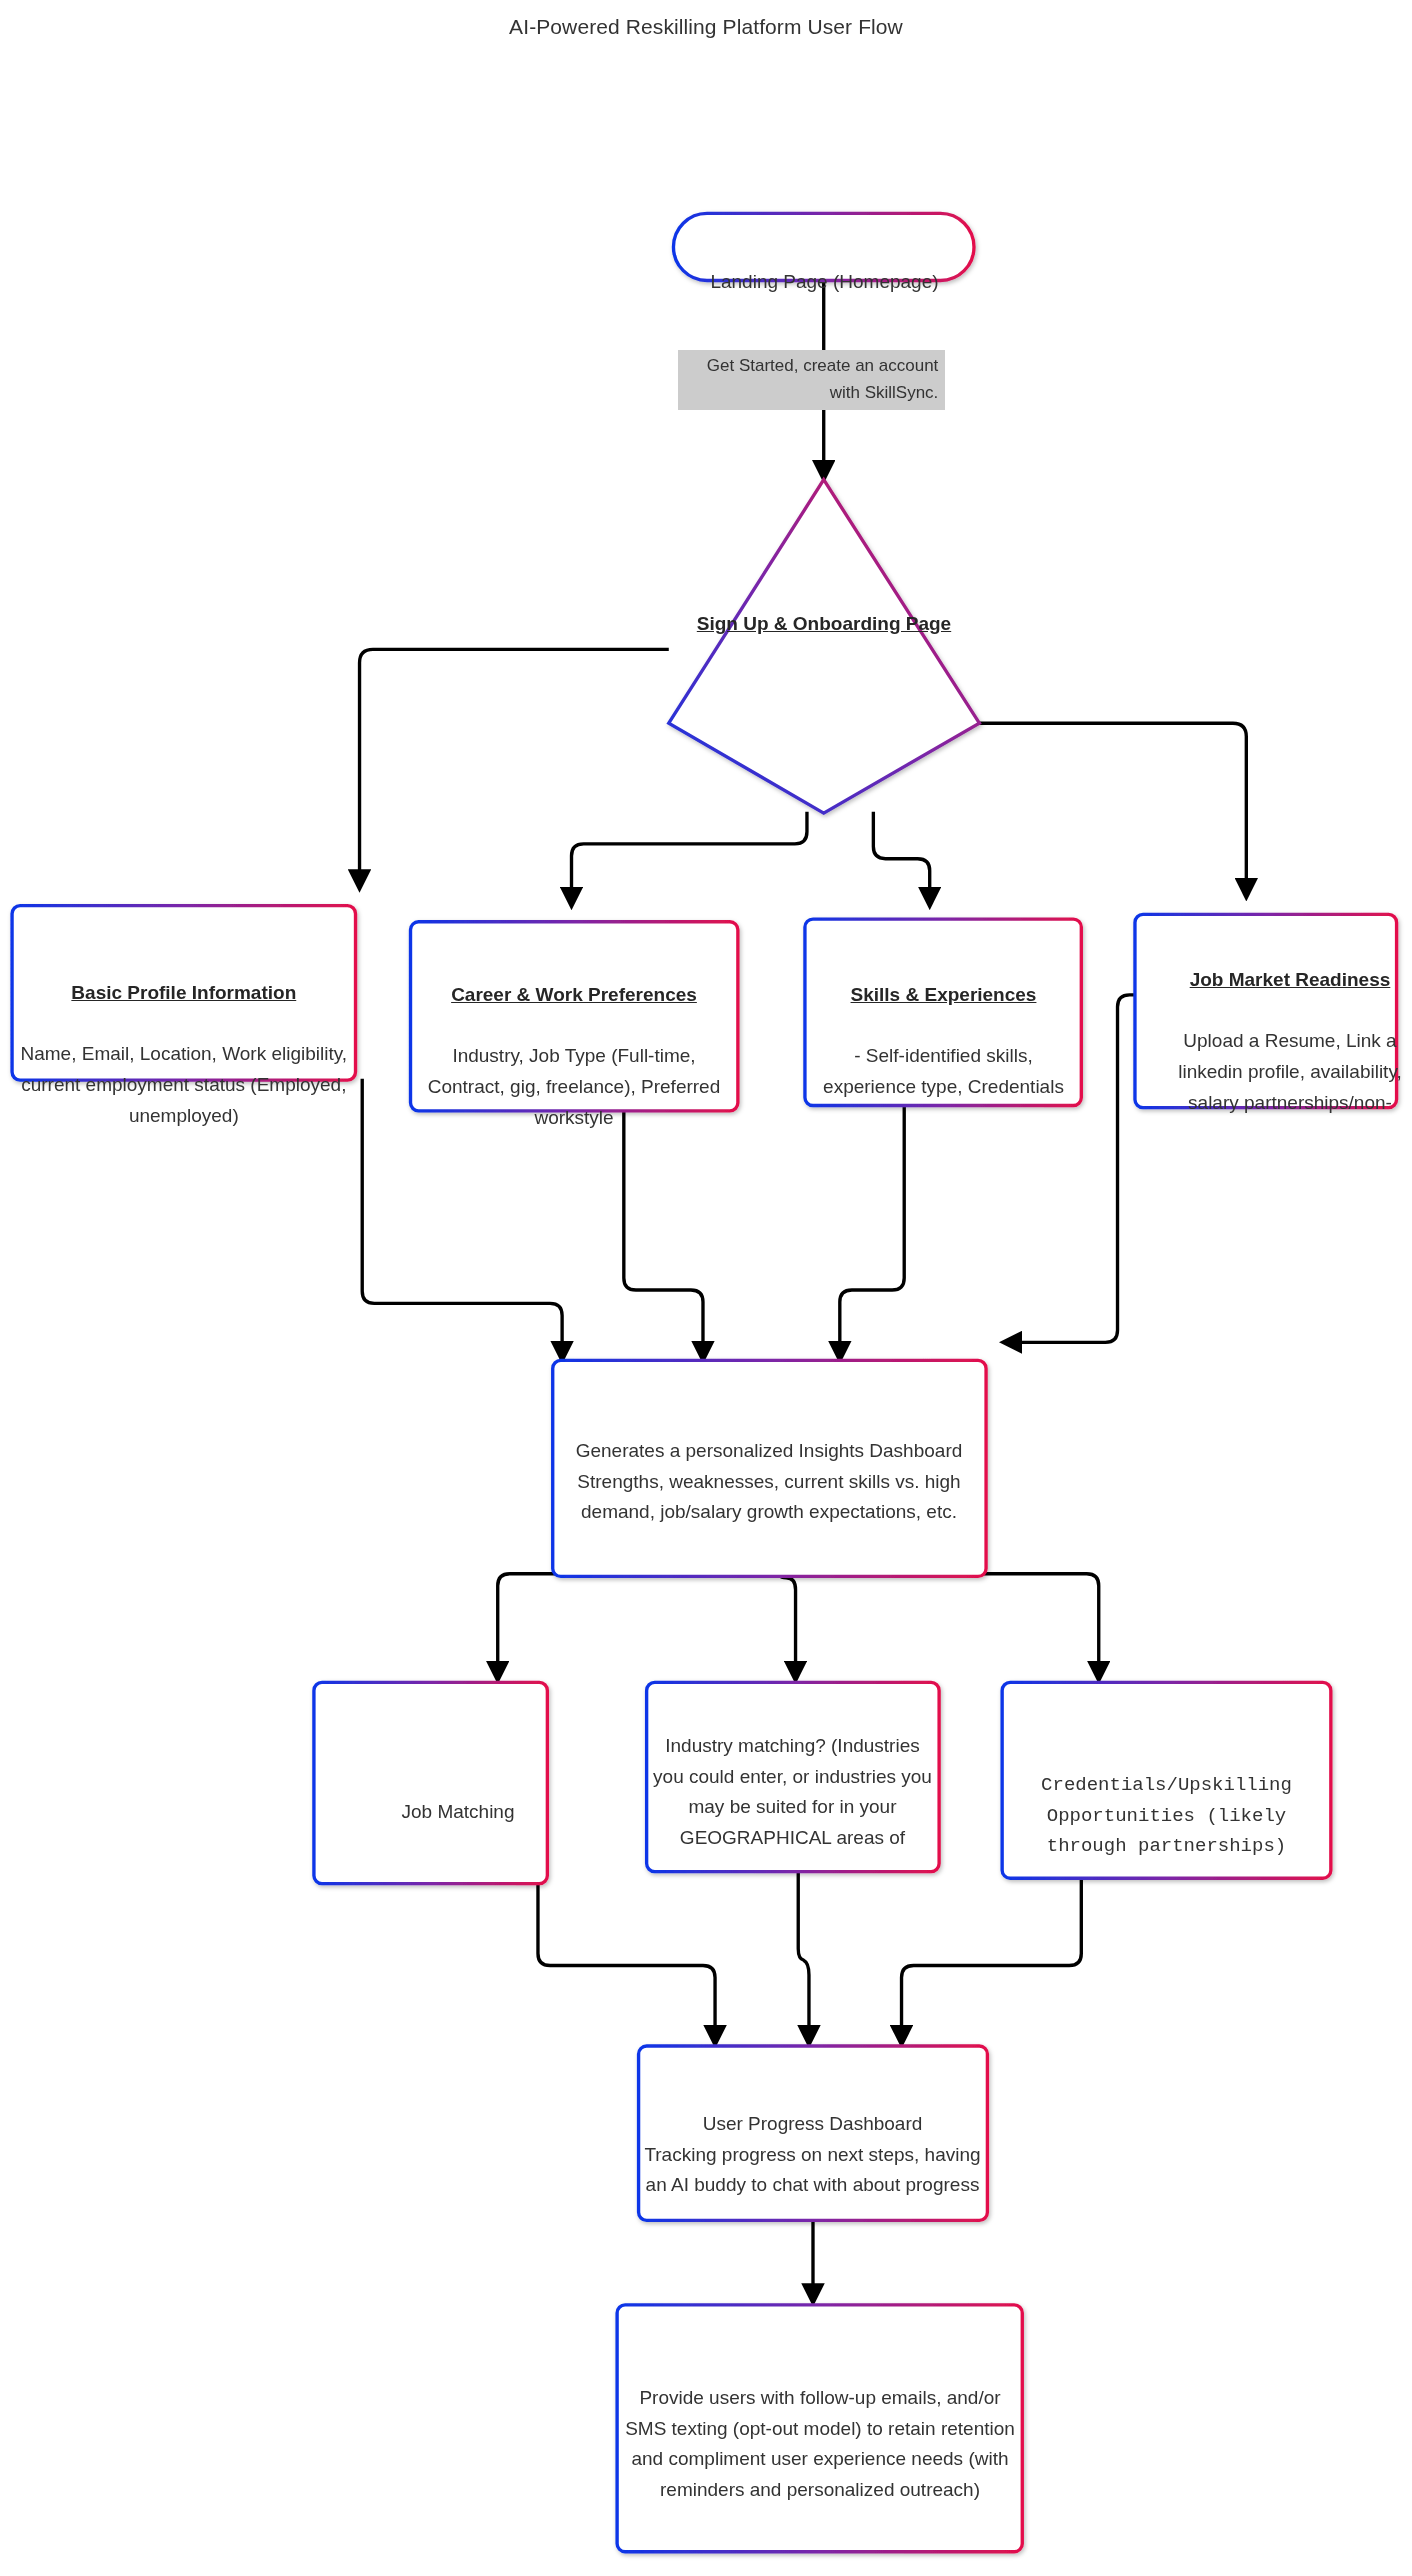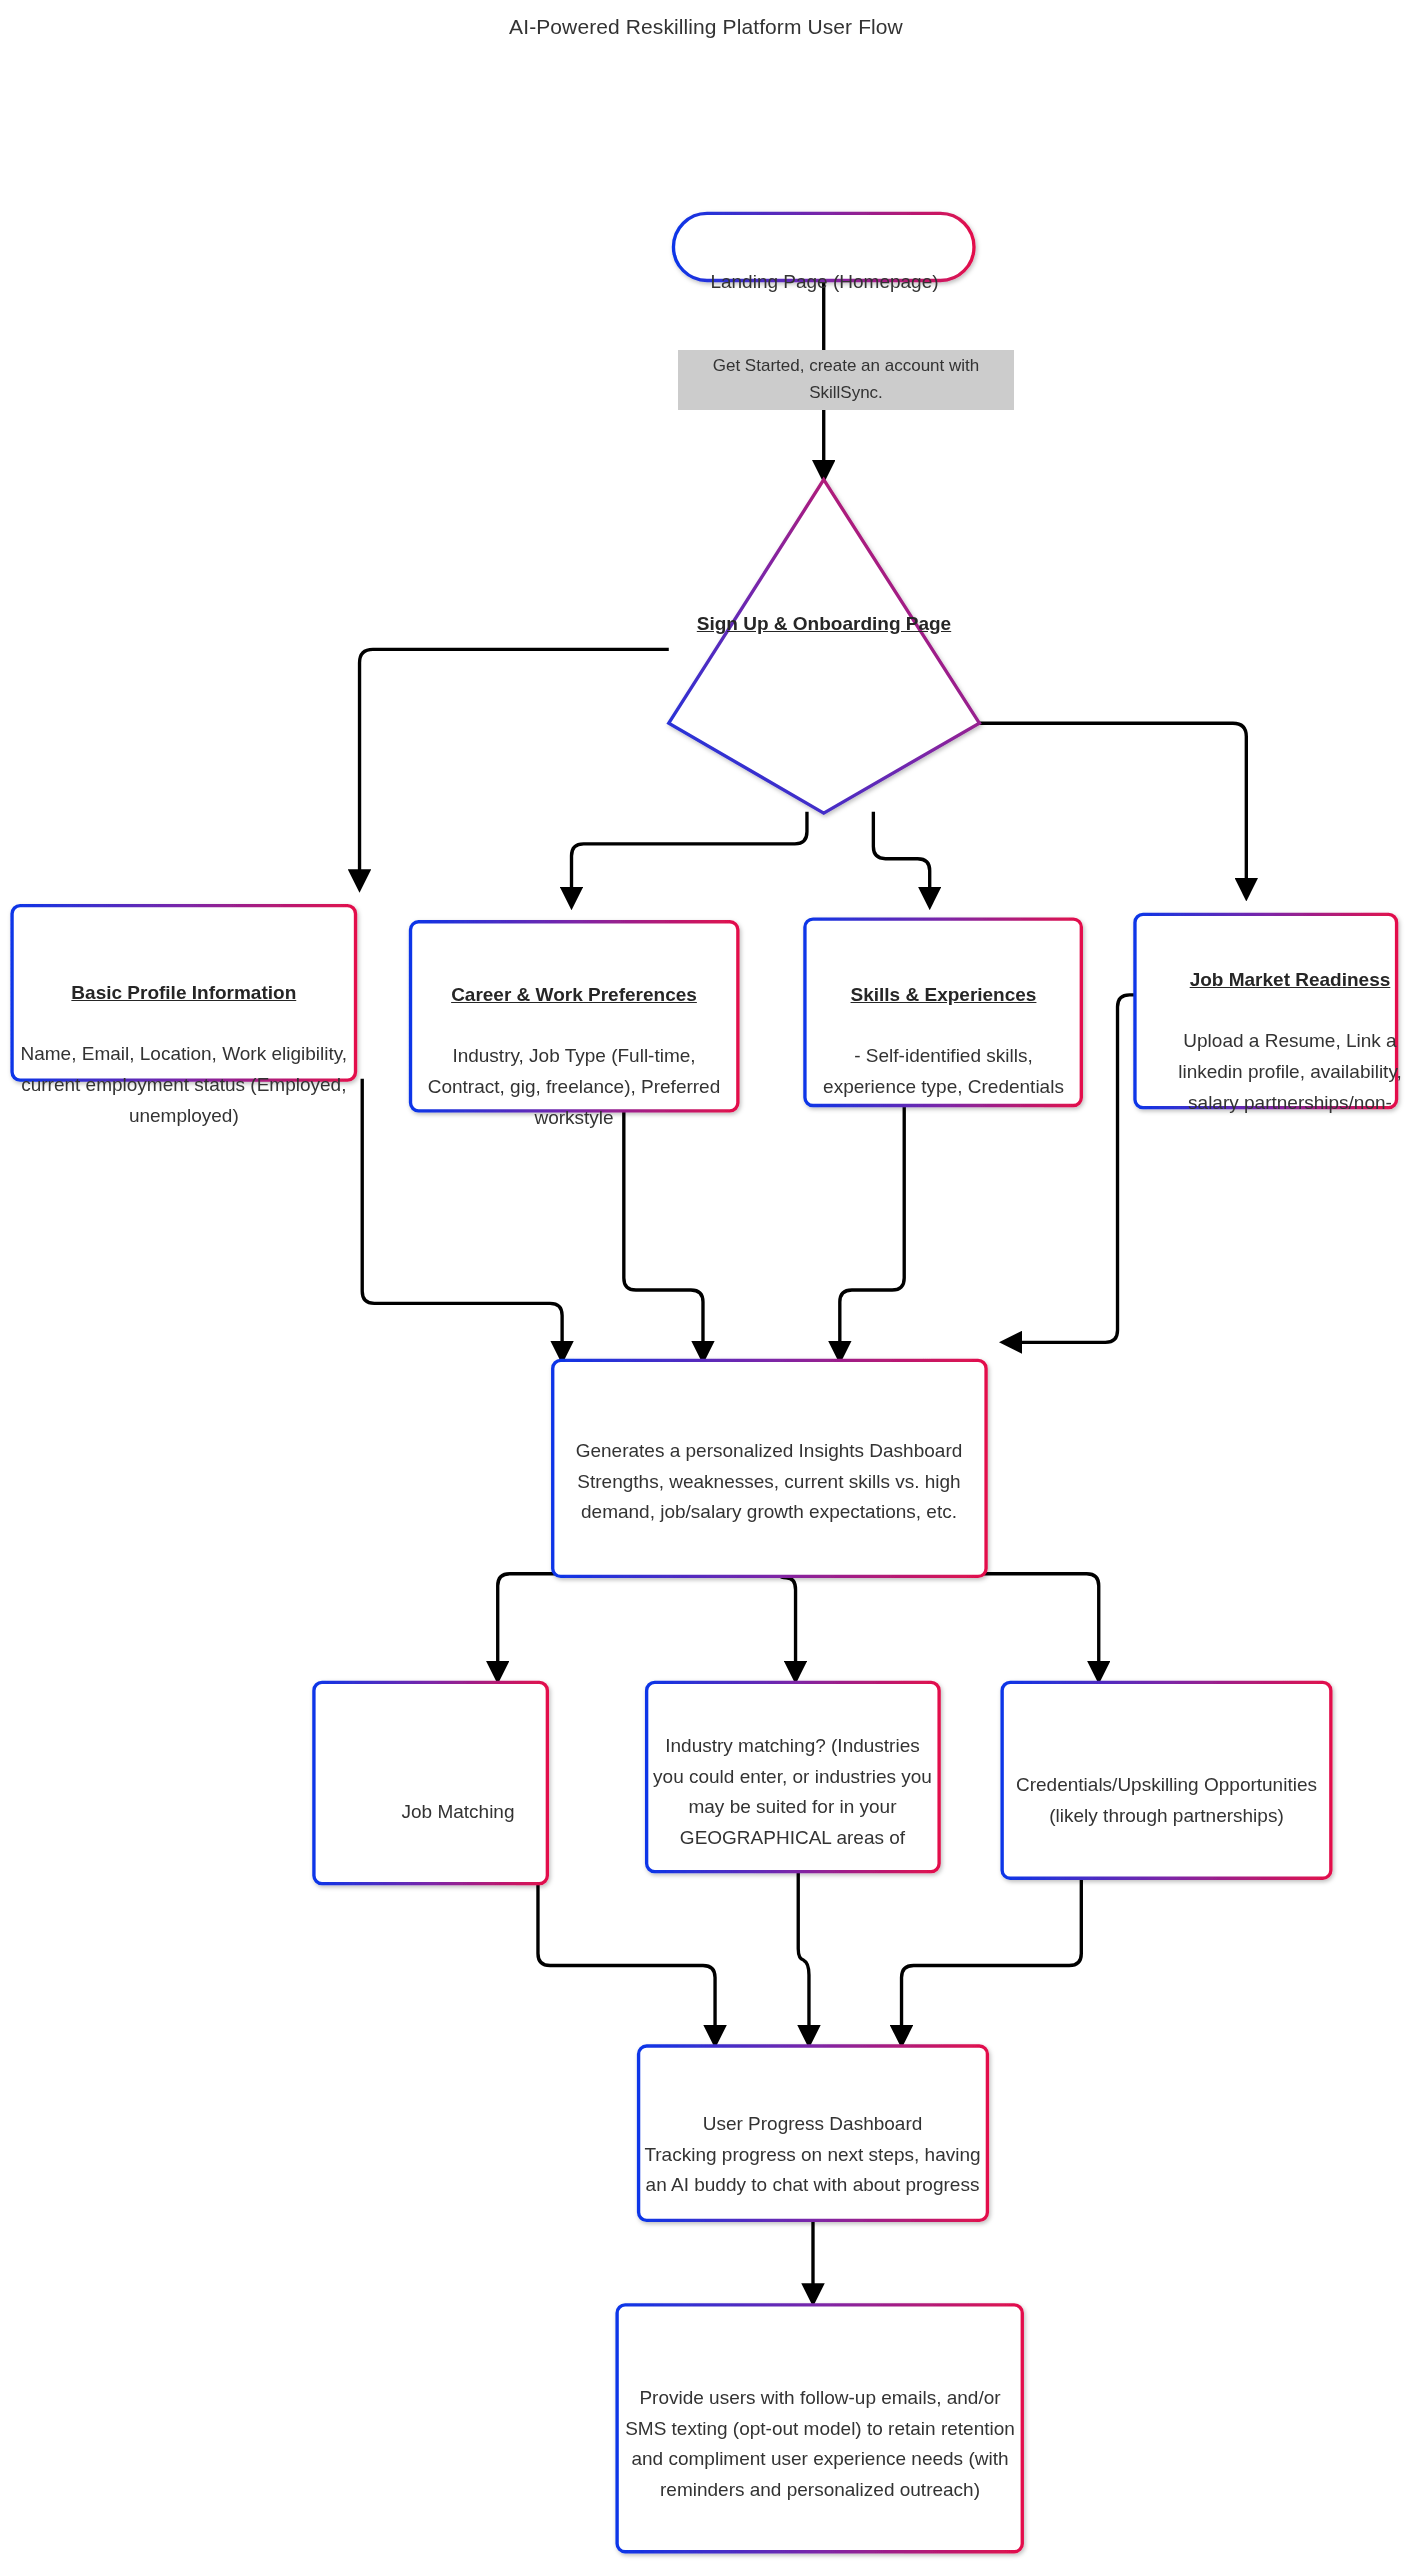--- a/index.html
+++ b/index.html
@@ -152,21 +152,21 @@
       <rect x="952" y="3050" width="520" height="260" rx="12" ry="12" fill="#ffffff" stroke="url(#nodeGrad)" stroke-width="5"></rect>
 
       <rect x="920" y="3436" width="604" height="368" rx="12" ry="12" fill="#ffffff" stroke="url(#nodeGrad)" stroke-width="5"></rect>
     </g>
   </svg>
 
   <div class="node-text" style="left:674px; top:236px; width:301px;">
     <span class="node-body">Landing Page (Homepage)</span>
   </div>
 
-  <div class="edge-label" style="left:678px; top:350px; width:336px;">Get Started, create an account with SkillSync.</div>
+  <div class="edge-label" style="left:678px; top:350px; width:267px;text-align:right;">Get Started, create an account with SkillSync.</div>
 
   <div class="node-text" style="left:671px; top:578px; width:306px;">
     <span class="node-title">Sign Up &amp; Onboarding Page</span>
   </div>
 
   <div class="node-text" style="left:14.8px; top:947px; width:338px;">
     <span class="node-title">Basic Profile Information</span>
     <span class="node-body">Name, Email, Location, Work eligibility, current employment status (Employed, unemployed)</span>
   </div>
 
@@ -191,21 +191,21 @@
   </div>
 
   <div class="node-text" style="left:317px; top:1766px; width:228px;padding-left:27px;">
     <span class="node-body">Job Matching</span>
   </div>
 
   <div class="node-text" style="left:649px; top:1700px; width:287px;">
     <span class="node-body">Industry matching? (Industries you could enter, or industries you may be suited for in your GEOGRAPHICAL areas of</span>
   </div>
 
-  <div class="node-text" style="left:1005px; top:1739px; width:323px;">
+  <div class="node-text" style="left:1005px; top:1739px; width:323px;font-family:Liberation Mono, monospace;">
     <span class="node-body">Credentials/Upskilling Opportunities (likely through partnerships)</span>
   </div>
 
   <div class="node-text" style="left:641px; top:2078px; width:343px;">
     <span class="node-body">User Progress Dashboard
 Tracking progress on next steps, having an AI buddy to chat with about progress</span>
   </div>
 
   <div class="node-text" style="left:620px; top:2352px; width:400px;">
     <span class="node-body">Provide users with follow-up emails, and/or SMS texting (opt-out model) to retain retention and compliment user experience needs (with reminders and personalized outreach)</span>

